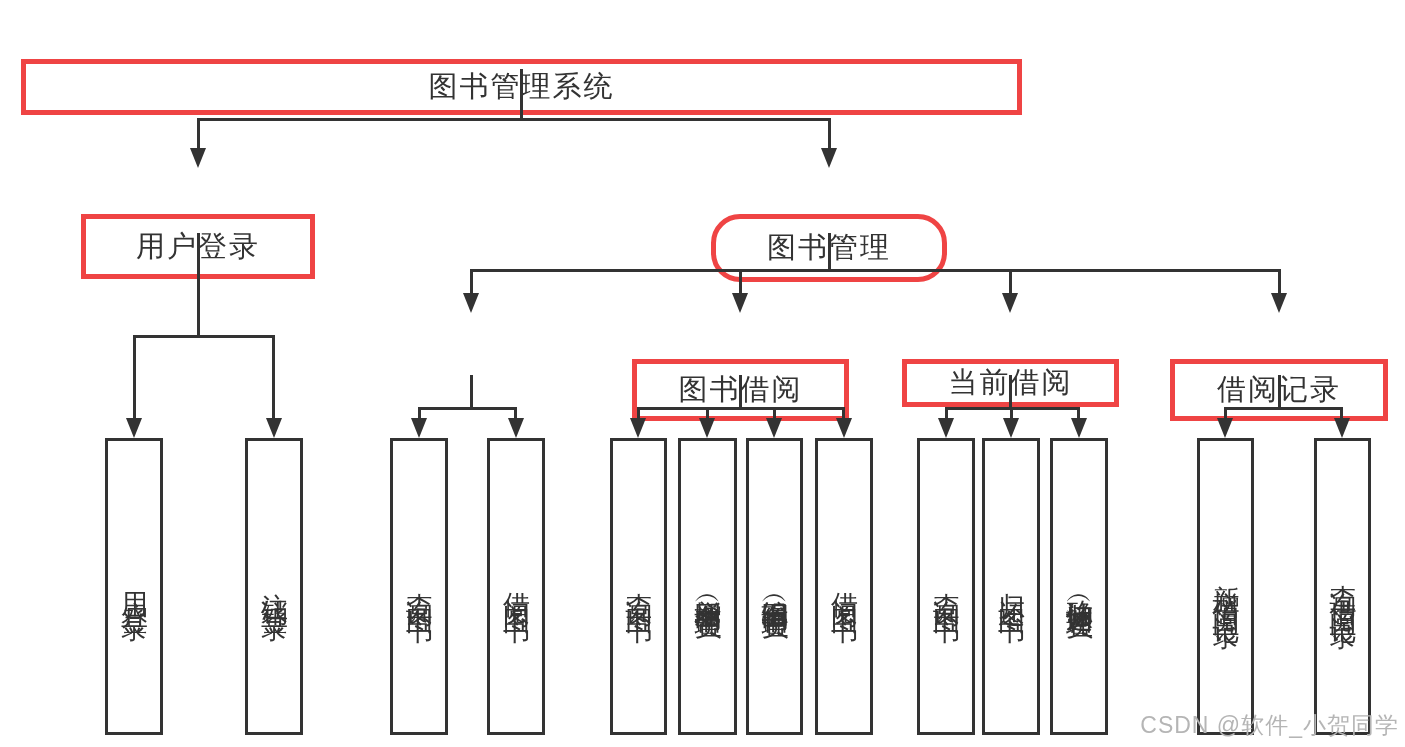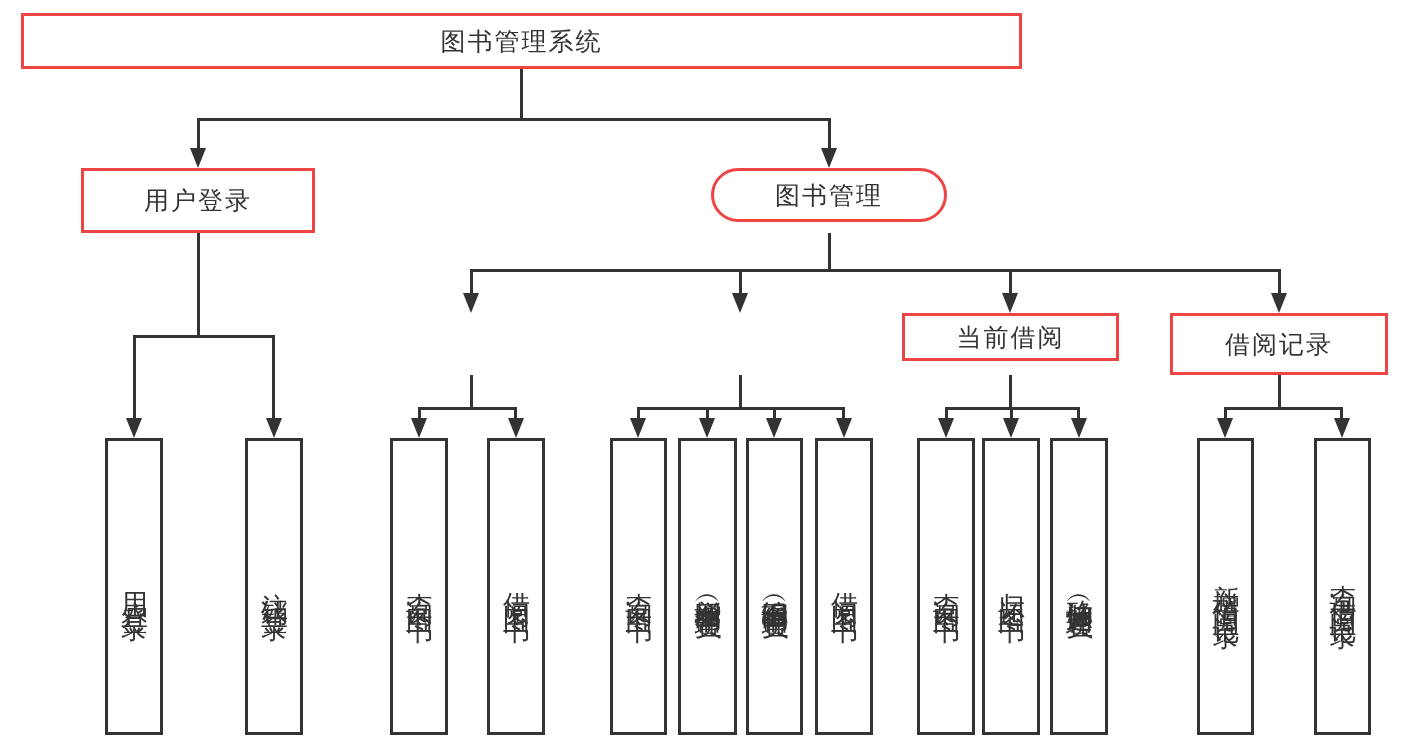--- a/index.html
+++ b/index.html
@@ -5,24 +5,25 @@
   html,body{margin:0;padding:0;background:#ffffff;}
   .canvas{
     position:relative;
     width:1405px;height:747px;
     background:#ffffff;
     font-family:"Liberation Sans","DejaVu Sans",sans-serif;
     overflow:hidden;
   }
   .node{
     position:absolute;box-sizing:border-box;
-    border:3px solid #ef4444;background:#ffffff;
+    border:5px solid #ef4444;background:#ffffff;
     display:flex;align-items:center;justify-content:center;
-    font-size:25px;color:#333333;letter-spacing:2px;
+    font-size:29px;color:#333333;letter-spacing:2px;
     white-space:nowrap;
+    margin-top:46px;
   }
   .vnode{
     position:absolute;box-sizing:border-box;
     border:3px solid #333333;background:#ffffff;
     display:flex;align-items:center;justify-content:center;
     writing-mode:vertical-rl;text-orientation:mixed;
     font-size:27px;color:#333333;letter-spacing:8px;
     line-height:1;
   }
   .vnode.tight{letter-spacing:2px;}
@@ -51,21 +52,21 @@
   <div class="vline" style="left:520px;top:69px;height:51px;"></div>
   <div class="hline" style="left:197px;top:118px;width:634px;"></div>
   <div class="vline" style="left:197px;top:118px;height:32px;"></div>
   <div class="arrow" style="left:190px;top:148px;"></div>
   <div class="vline" style="left:828px;top:118px;height:32px;"></div>
   <div class="arrow" style="left:821px;top:148px;"></div>
 
   <div class="node" style="left:81px;top:168px;width:234px;height:65px;">
     <span>用户登录</span>
   </div>
-  <div class="node" style="left:711px;top:168px;width:236px;height:54px;border-radius:29px;">
+  <div class="node" style="left:711px;top:168px;width:236px;height:68px;border-radius:29px;">
     <span>图书管理</span>
   </div>
 
   <div class="vline" style="left:197px;top:233px;height:104px;"></div>
   <div class="hline" style="left:133px;top:335px;width:142px;"></div>
   <div class="vline" style="left:133px;top:335px;height:85px;"></div>
   <div class="arrow" style="left:126px;top:418px;"></div>
   <div class="vline" style="left:272px;top:335px;height:85px;"></div>
   <div class="arrow" style="left:266px;top:418px;"></div>
 
@@ -73,20 +74,23 @@
   <div class="hline" style="left:470px;top:269px;width:810px;"></div>
   <div class="vline" style="left:470px;top:269px;height:26px;"></div>
   <div class="arrow" style="left:463px;top:293px;"></div>
   <div class="vline" style="left:739px;top:269px;height:26px;"></div>
   <div class="arrow" style="left:732px;top:293px;"></div>
   <div class="vline" style="left:1009px;top:269px;height:26px;"></div>
   <div class="arrow" style="left:1002px;top:293px;"></div>
   <div class="vline" style="left:1278px;top:269px;height:26px;"></div>
   <div class="arrow" style="left:1271px;top:293px;"></div>
 
+  <div class="node" style="left:632px;top:313px;width:217px;height:62px;">
+    <span>图书借阅</span>
+  </div>
   <div class="node" style="left:902px;top:313px;width:217px;height:48px;">
     <span>当前借阅</span>
   </div>
   <div class="node" style="left:1170px;top:313px;width:218px;height:62px;">
     <span>借阅记录</span>
   </div>
 
   <div class="vline" style="left:470px;top:375px;height:34px;"></div>
   <div class="hline" style="left:418px;top:407px;width:99px;"></div>
   <div class="vline" style="left:418px;top:407px;height:14px;"></div>
@@ -158,14 +162,15 @@
     <span>确认归还（管理员）</span>
   </div>
 
   <div class="vnode" style="left:1197px;top:438px;width:57px;height:297px;">
     <span>新增借阅记录</span>
   </div>
   <div class="vnode" style="left:1314px;top:438px;width:57px;height:297px;">
     <span>查询借阅记录</span>
   </div>
 
+  <div class="watermark">CSDN @软件_小贺同学</div>
 
 </div>
 
 </body></html>

